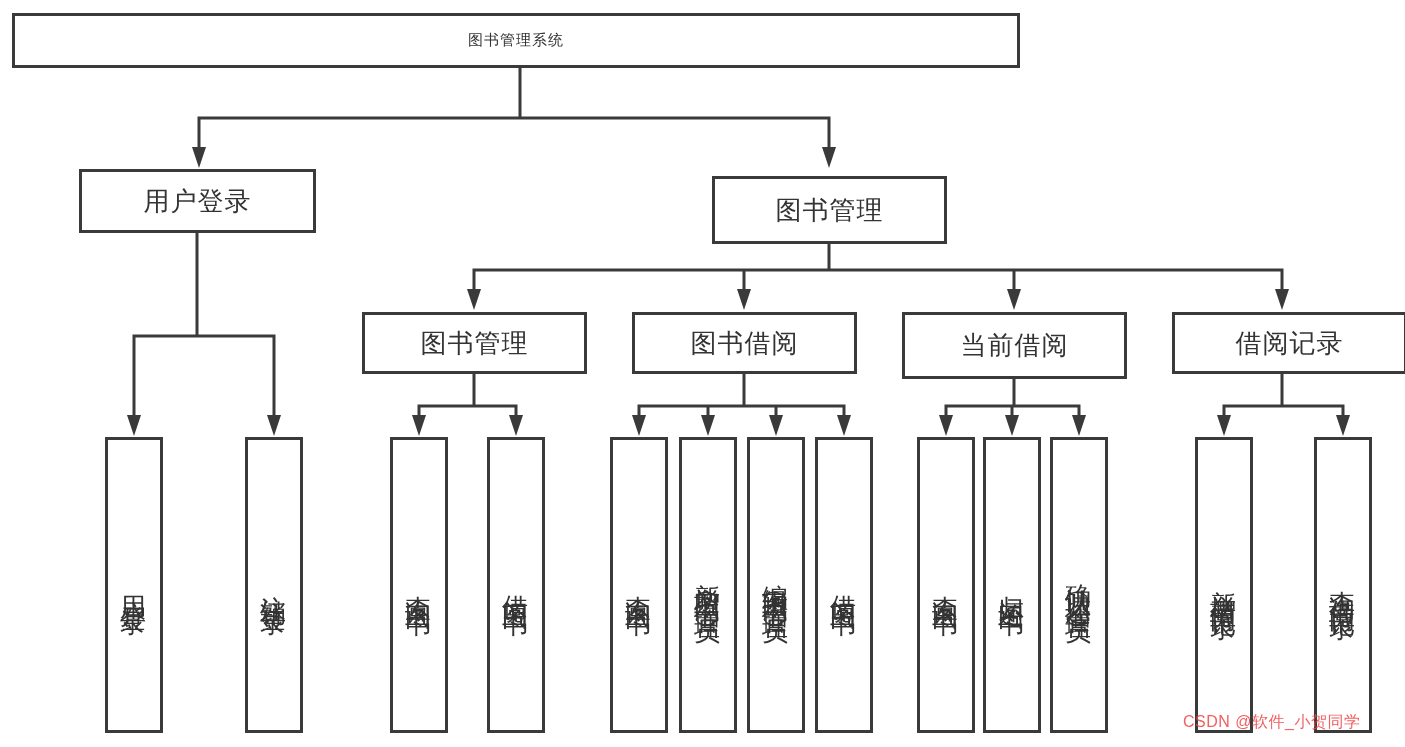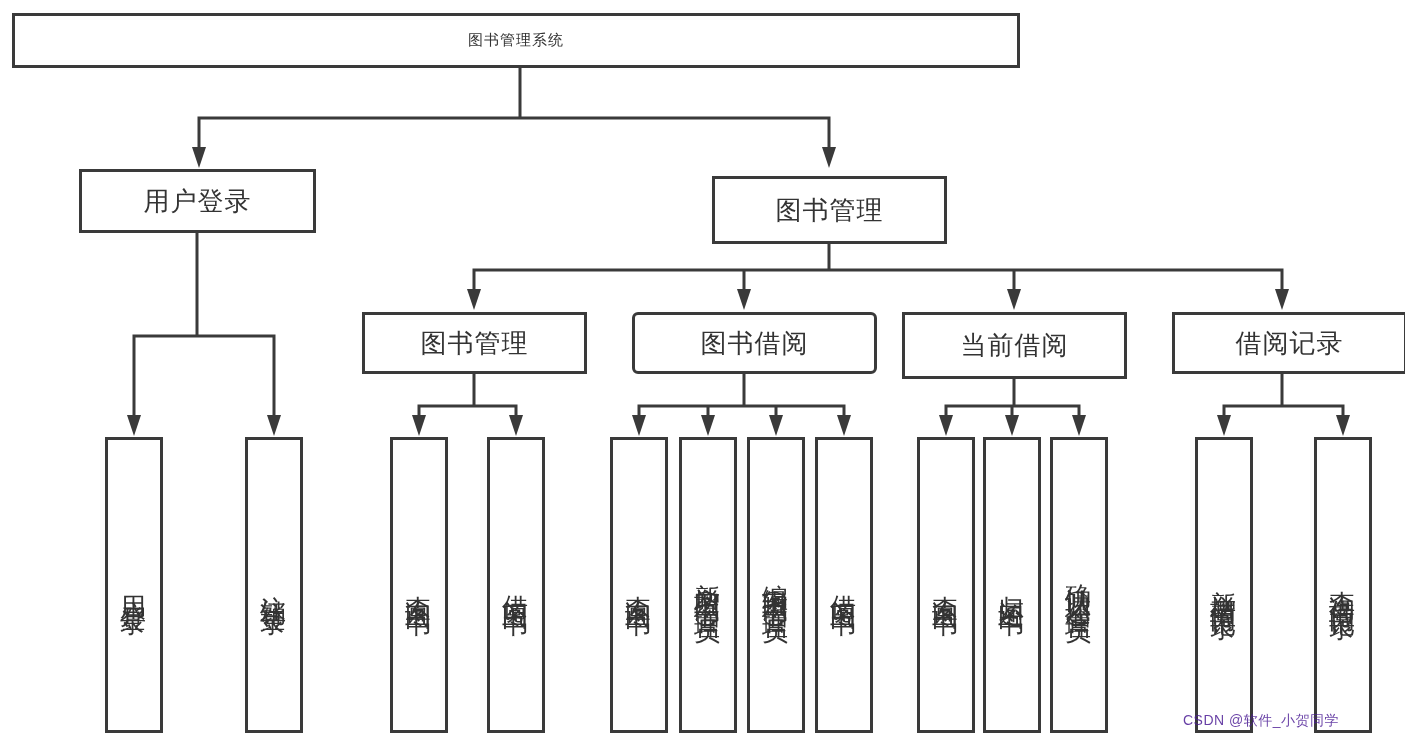--- a/index.html
+++ b/index.html
@@ -33,22 +33,22 @@
     font-size: 26px;
     letter-spacing: 5px;
     width: 58px;
     height: 296px;
     top: 437px;
   }
   .watermark {
     position: absolute;
     left: 1183px;
     top: 712px;
-    font-size: 14px;
-    color: #4c1d95;
+    font-size: 16px;
+    color: #ef4444;
     letter-spacing: 0.5px;
     white-space: nowrap;
     opacity: 0.85;
   }
 </style>
 </head>
 <body>
 
 <div class="stage">
 
@@ -98,21 +98,21 @@
       <polygon points="1336,415 1350,415 1343,436"></polygon>
     </g>
   </svg>
 
   <div class="node hnode root-node" style="left:12px; top:13px; width:1008px; height:55px;">图书管理系统</div>
 
   <div class="node hnode" style="left:79px; top:169px; width:237px; height:64px;">用户登录</div>
   <div class="node hnode" style="left:712px; top:176px; width:235px; height:68px;">图书管理</div>
 
   <div class="node hnode" style="left:362px; top:312px; width:225px; height:62px;">图书管理</div>
-  <div class="node hnode" style="left:632px; top:312px; width:245px; height:62px;border-radius:6px;">图书借阅</div>
+  <div class="node hnode" style="left:632px; top:312px; width:225px; height:62px;">图书借阅</div>
   <div class="node hnode" style="left:902px; top:312px; width:225px; height:67px;">当前借阅</div>
   <div class="node hnode" style="left:1172px; top:312px; width:235px; height:62px;">借阅记录</div>
 
   <div class="node vnode" style="left:105px;">用户登录</div>
   <div class="node vnode" style="left:245px;">注销登录</div>
 
   <div class="node vnode" style="left:390px;">查询图书</div>
   <div class="node vnode" style="left:487px;">借阅图书</div>
 
   <div class="node vnode" style="left:610px;">查询图书</div>

